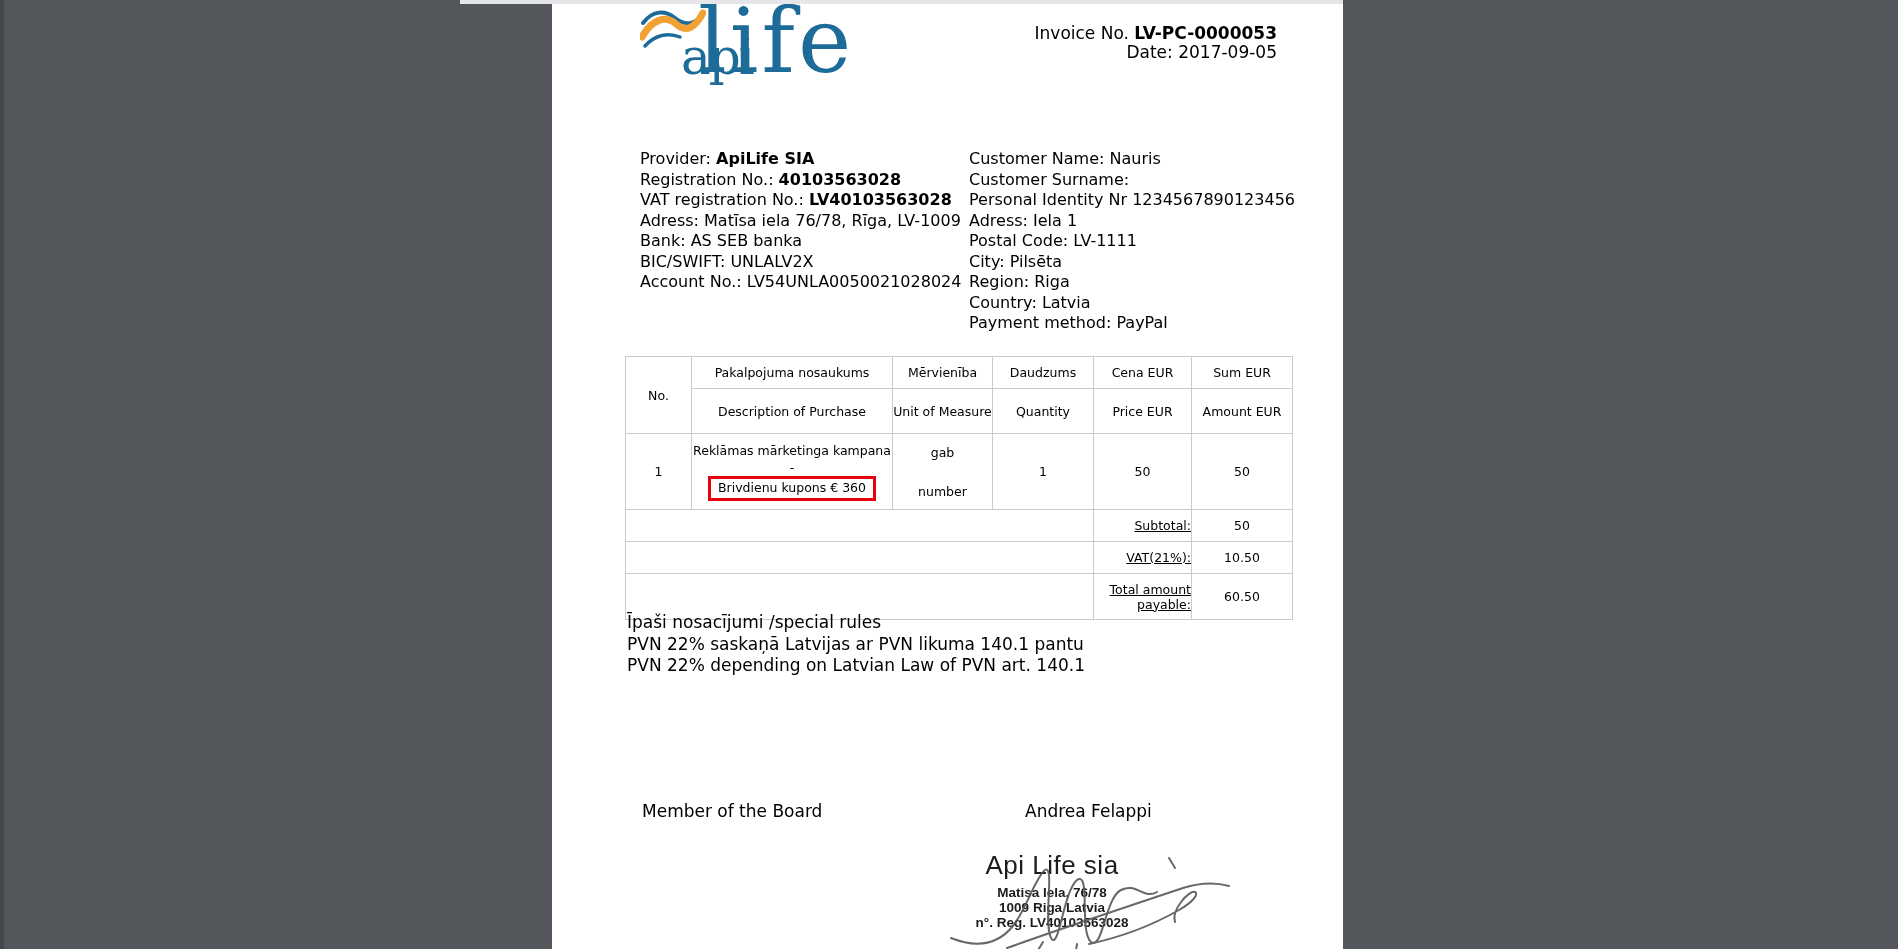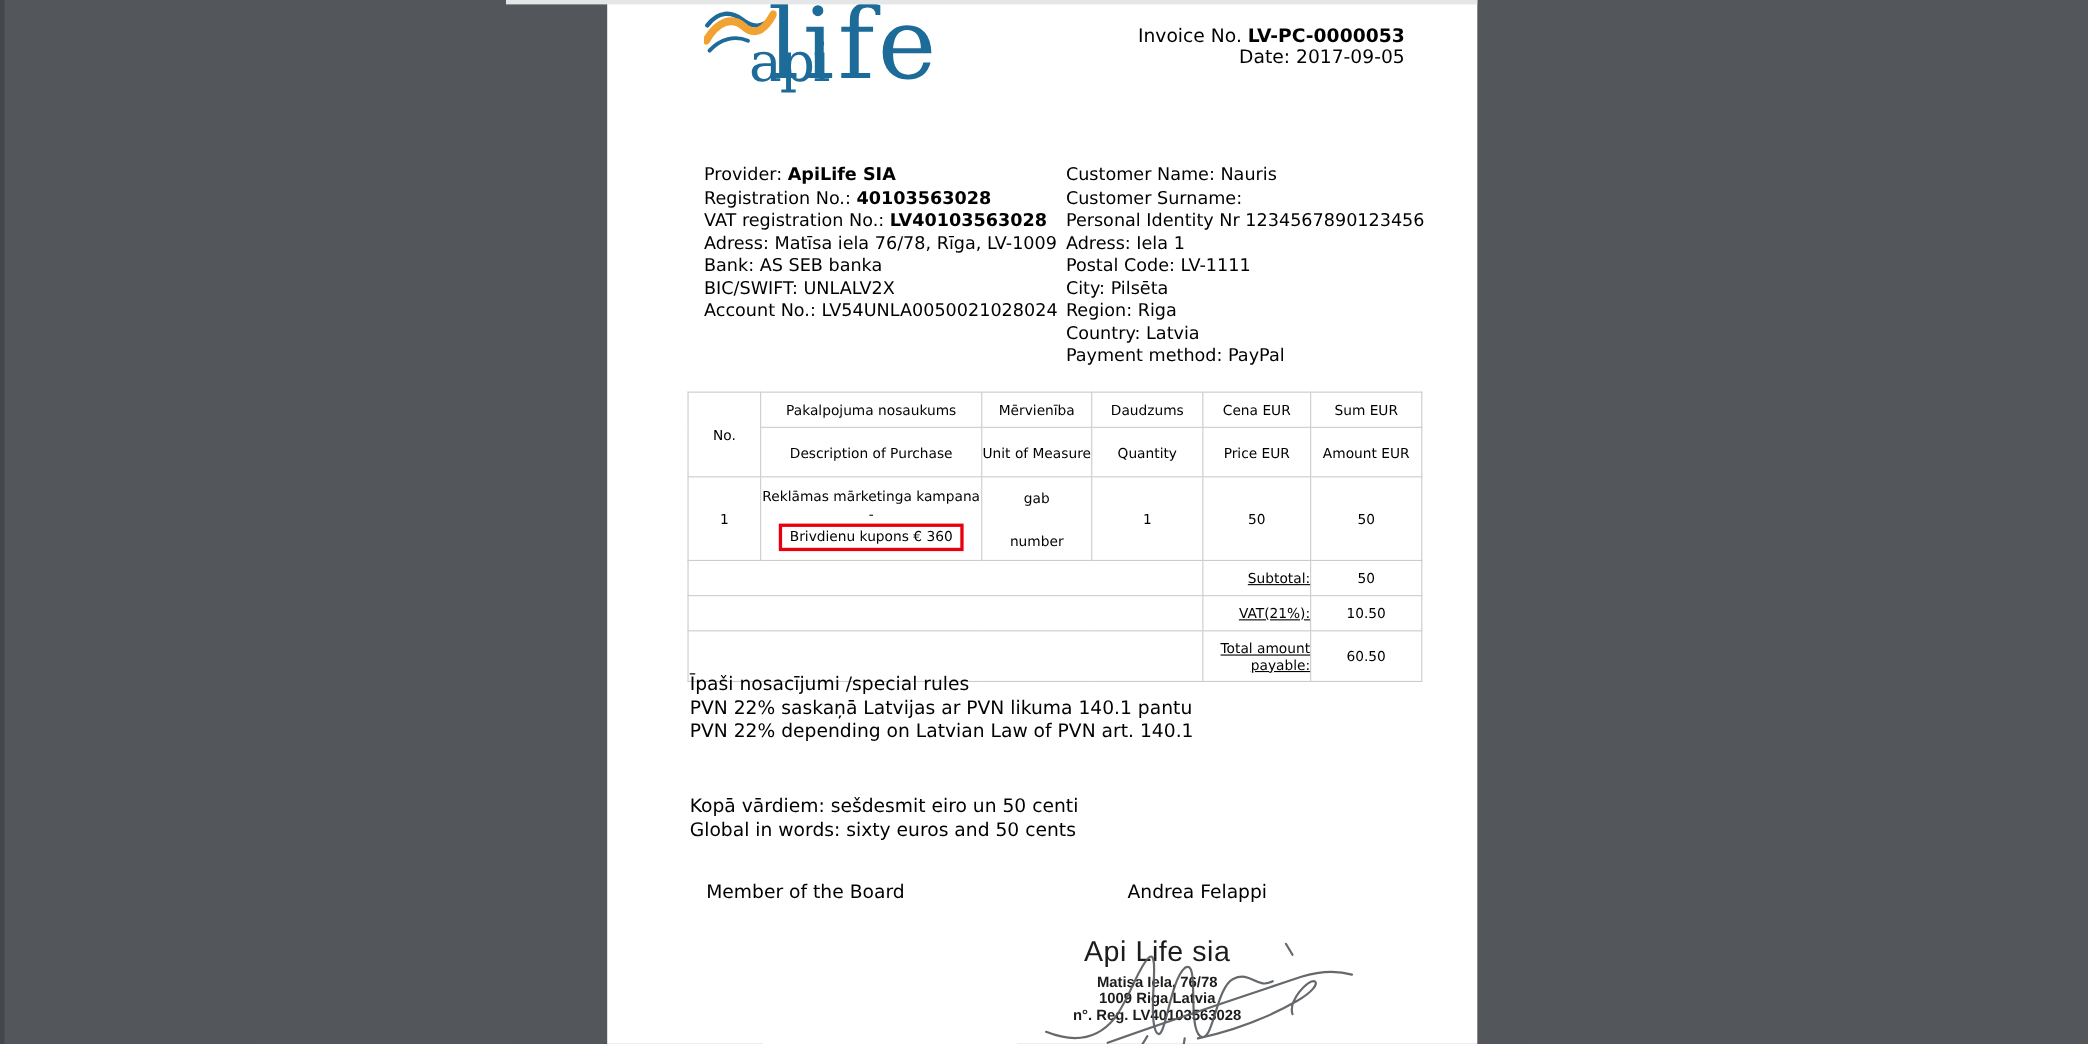--- a/index.html
+++ b/index.html
@@ -161,24 +161,20 @@
       </tr>
     </tbody>
   </table>
 
   <div class="notes">
     <div>Īpaši nosacījumi /special rules</div>
     <div>PVN 22% saskaņā Latvijas ar PVN likuma 140.1 pantu</div>
     <div>PVN 22% depending on Latvian Law of PVN art. 140.1</div>
   </div>
 
-  <div class="words">
-    <div>Kopā vārdiem: sešdesmit eiro un 50 centi</div>
-    <div>Global in words: sixty euros and 50 cents</div>
-  </div>
 
   <div class="board-label">Member of the Board</div>
   <div class="signer-name">Andrea Felappi</div>
 
   <div class="stamp">
     <div class="stamp-company">Api Life sia</div>
     <div class="stamp-line first">Matisa Iela, 76/78</div>
     <div class="stamp-line">1009 Riga Latvia</div>
     <div class="stamp-line">n°. Reg. LV40103563028</div>
   </div>

